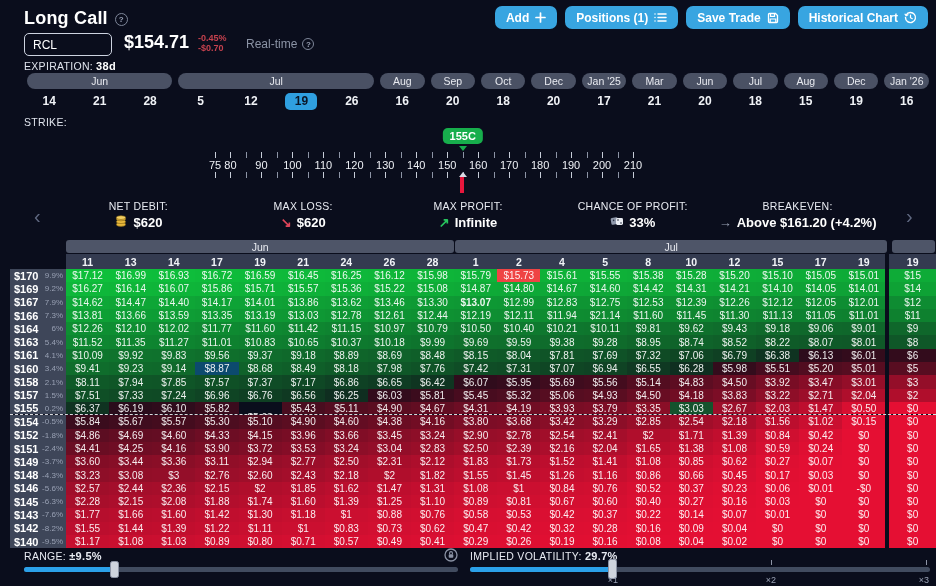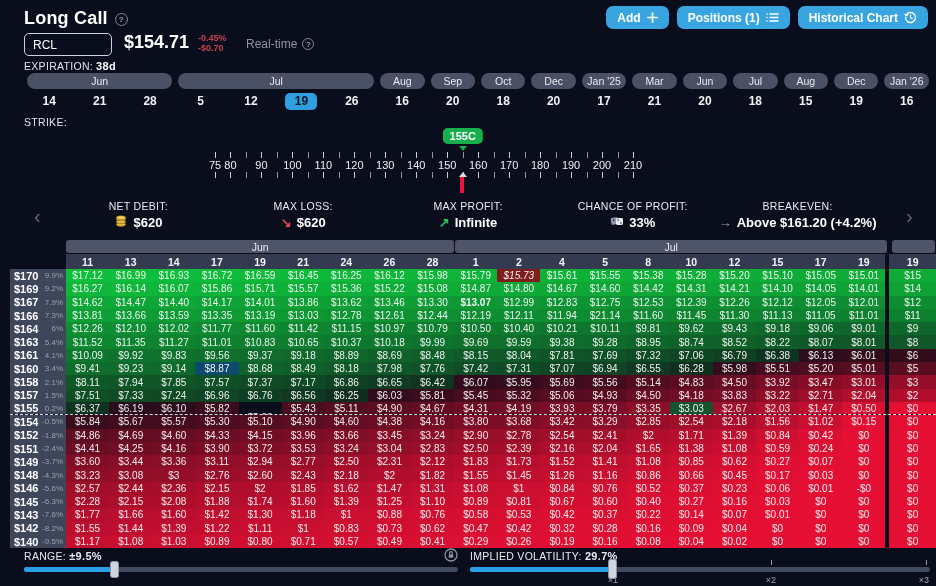--- a/index.html
+++ b/index.html
@@ -89,20 +89,29 @@
         </span>
       </button>
       <button class="btn">
         <span>Positions (1)</span>
         <span>
           <svg width="13" height="11" viewBox="0 0 13 11">
             <g stroke="#fff" stroke-width="1.5" stroke-linecap="round">
               <path d="M4 2h8M4 5.5h8M4 9h8"></path>
               <path d="M1 2h.01M1 5.5h.01M1 9h.01"></path>
             </g>
+          </svg>
+        </span>
+      </button>
+      <button class="btn">
+        <span>Save Trade</span>
+        <span>
+          <svg width="12" height="12" viewBox="0 0 12 12">
+            <path d="M1.5 2.5a1 1 0 0 1 1-1h6l2 2v6a1 1 0 0 1-1 1h-7a1 1 0 0 1-1-1z" fill="none" stroke="#fff" stroke-width="1.3"></path>
+            <path d="M3.5 1.7v2.6h4V1.7M3.2 10.3V7h5.6v3.3" fill="none" stroke="#fff" stroke-width="1.2"></path>
           </svg>
         </span>
       </button>
       <button class="btn">
         <span>Historical Chart</span>
         <span>
           <svg width="13" height="13" viewBox="0 0 13 13">
             <path d="M2.2 4A5 5 0 1 1 1.5 6.5" fill="none" stroke="#fff" stroke-width="1.4" stroke-linecap="round"></path>
             <path d="M1 3.2l1.2 1.5 1.8-.9" fill="none" stroke="#fff" stroke-width="1.2" stroke-linecap="round"></path>
             <path d="M6.5 4v2.7l1.8 1" fill="none" stroke="#fff" stroke-width="1.2" stroke-linecap="round"></path>
@@ -397,21 +406,21 @@
         <div class="cell" style="background: rgb(14, 191, 59);">$17.12</div>
         <div class="cell" style="background: rgb(14, 190, 59);">$16.99</div>
         <div class="cell" style="background: rgb(14, 189, 59);">$16.93</div>
         <div class="cell" style="background: rgb(14, 187, 58);">$16.72</div>
         <div class="cell" style="background: rgb(14, 186, 58);">$16.59</div>
         <div class="cell" style="background: rgb(14, 185, 58);">$16.45</div>
         <div class="cell" style="background: rgb(14, 183, 58);">$16.25</div>
         <div class="cell" style="background: rgb(14, 182, 57);">$16.12</div>
         <div class="cell" style="background: rgb(14, 181, 57);">$15.98</div>
         <div class="cell" style="background: rgb(14, 179, 57);">$15.79</div>
-        <div class="cell" style="background: #7f1d1d; font-style: italic;">$15.73</div>
+        <div class="cell" style="background: #ef4444;">$15.73</div>
         <div class="cell" style="background: rgb(14, 177, 56);">$15.61</div>
         <div class="cell" style="background: rgb(14, 177, 56);">$15.55</div>
         <div class="cell" style="background: rgb(14, 175, 56);">$15.38</div>
         <div class="cell" style="background: rgb(14, 174, 56);">$15.28</div>
         <div class="cell" style="background: rgb(14, 173, 56);">$15.20</div>
         <div class="cell" style="background: rgb(14, 172, 56);">$15.10</div>
         <div class="cell" style="background: rgb(14, 172, 55);">$15.05</div>
         <div class="cell" style="background: rgb(14, 171, 55);">$15.01</div>
         <div class="gapcol"></div>
         <div class="cell lastcol" style="background: rgb(14, 171, 55);">$15</div>

